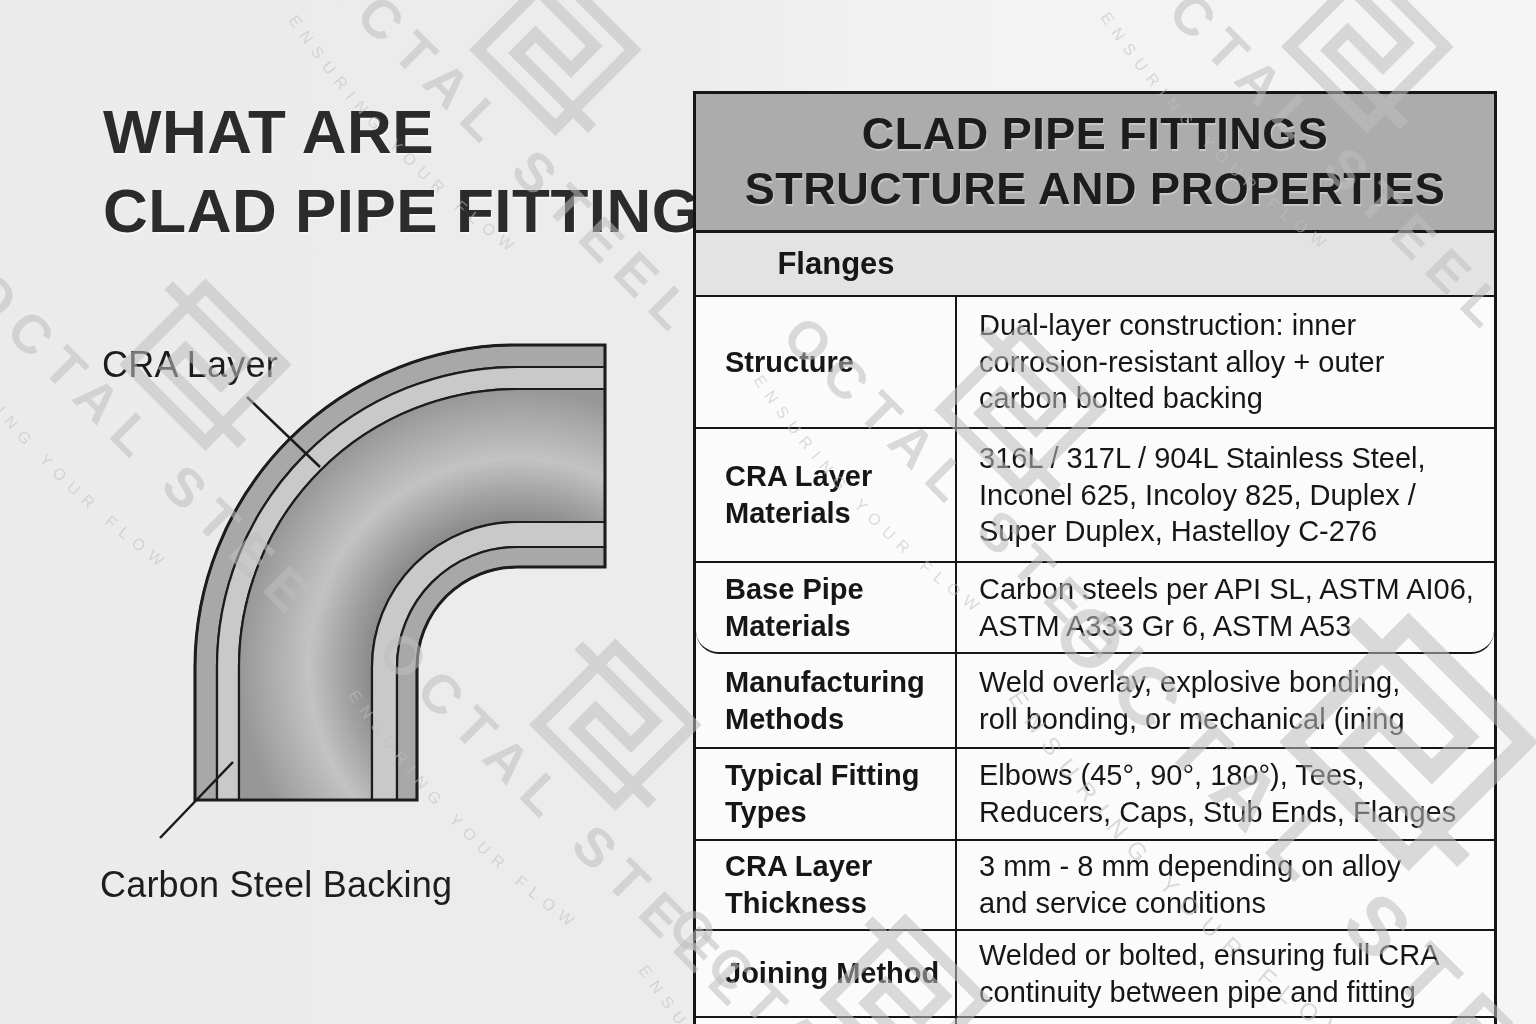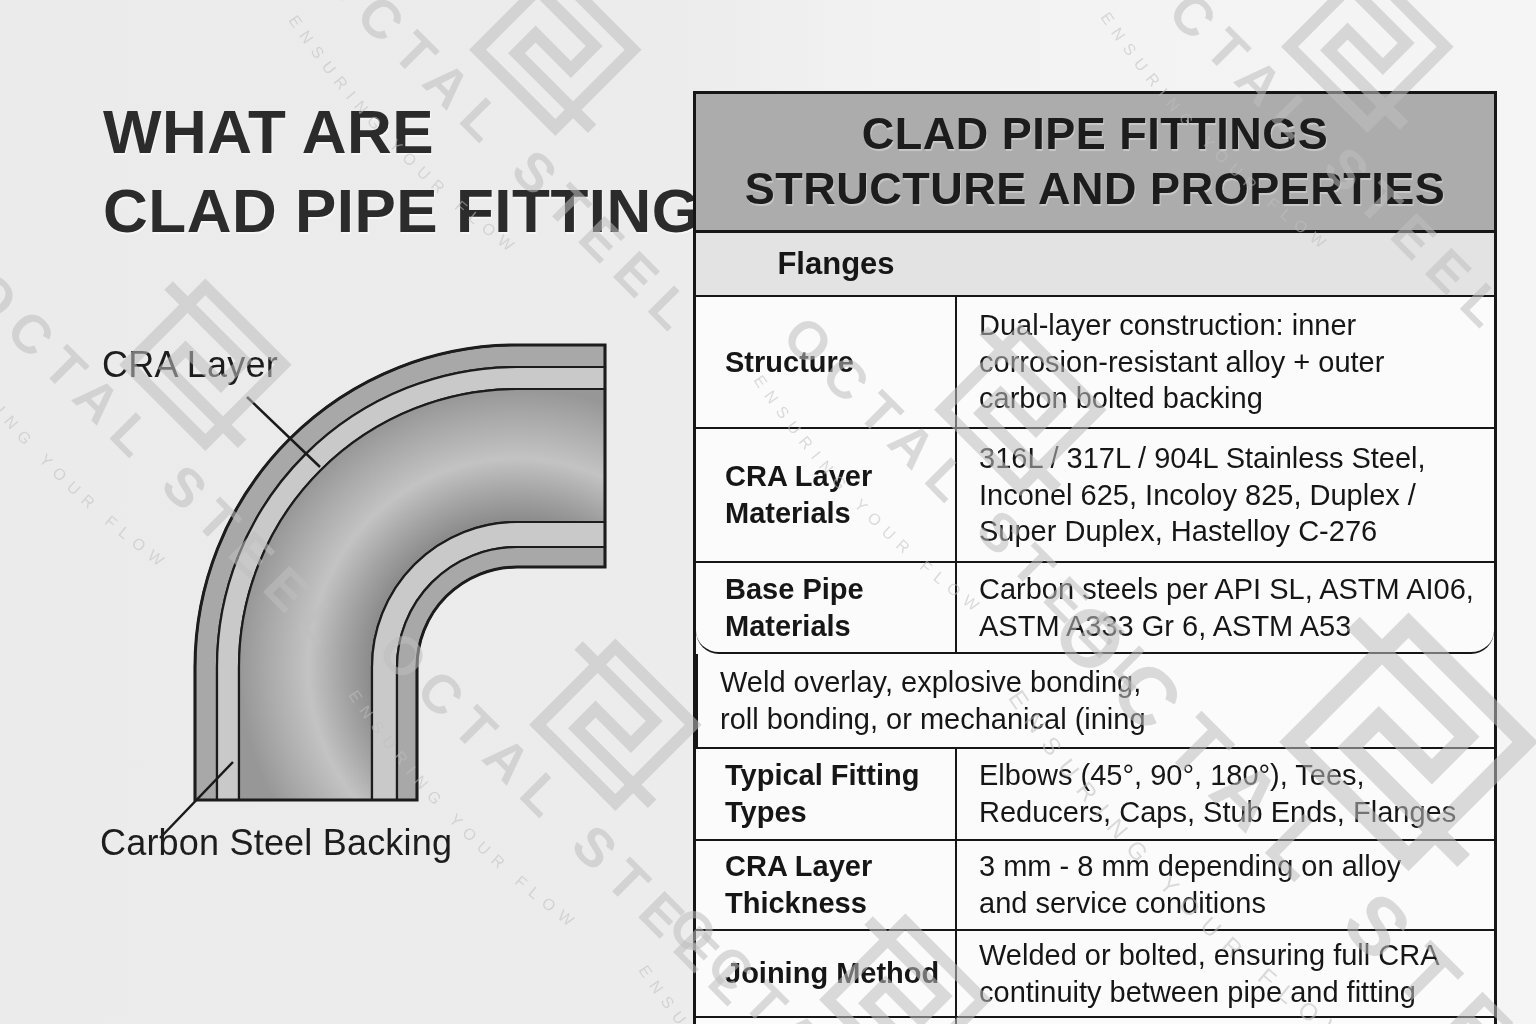--- a/index.html
+++ b/index.html
@@ -16,21 +16,21 @@
   #main-heading{
     position:absolute;left:103px;top:92px;width:640px;
     font-size:62px;font-weight:800;line-height:1.28;color:#2b2b2b;
     letter-spacing:0.5px;z-index:4;
     text-shadow:1px 2px 0 rgba(255,255,255,0.55);
   }
   .diag-label{
     position:absolute;font-size:36px;color:#1d1d1d;z-index:4;letter-spacing:0.2px;
   }
   #cra-label{left:102px;top:344px;}
-  #backing-label{left:100px;top:822px;text-align:center;}
+  #backing-label{left:100px;top:864px;text-align:center;}
   #elbow-svg{position:absolute;left:0;top:0;z-index:3;}
 
   
   #spec-table{
     position:absolute;left:693px;top:91px;width:804px;height:972px;
     border:3px solid #161616;background:#fbfbfb;z-index:4;
     box-sizing:border-box;display:flex;flex-direction:column;
   }
   .t-header{
     height:136px;flex:0 0 auto;background:#acacac;border-bottom:3px solid #161616;
@@ -114,20 +114,22 @@
 Inconel 625, Incoloy 825, Duplex /
 Super Duplex, Hastelloy C-276</div>
     </div>
     <div class="t-row r-base-pipe">
       <div class="cell feature pre">Base Pipe
 Materials</div>
       <div class="cell desc pre">Carbon steels per API SL, ASTM AI06,
 ASTM A333 Gr 6, ASTM A53</div>
     </div>
     <div class="t-row r-manufacturing">
+      <div class="cell feature pre">Manufacturing
+Methods</div>
       <div class="cell desc pre">Weld overlay, explosive bonding,
 roll bonding, or mechanical (ining</div>
     </div>
     <div class="t-row r-fitting-types">
       <div class="cell feature pre">Typical Fitting
 Types</div>
       <div class="cell desc pre">Elbows (45°, 90°, 180°), Tees,
 Reducers, Caps, Stub Ends, Flanges</div>
     </div>
     <div class="t-row r-thickness">

